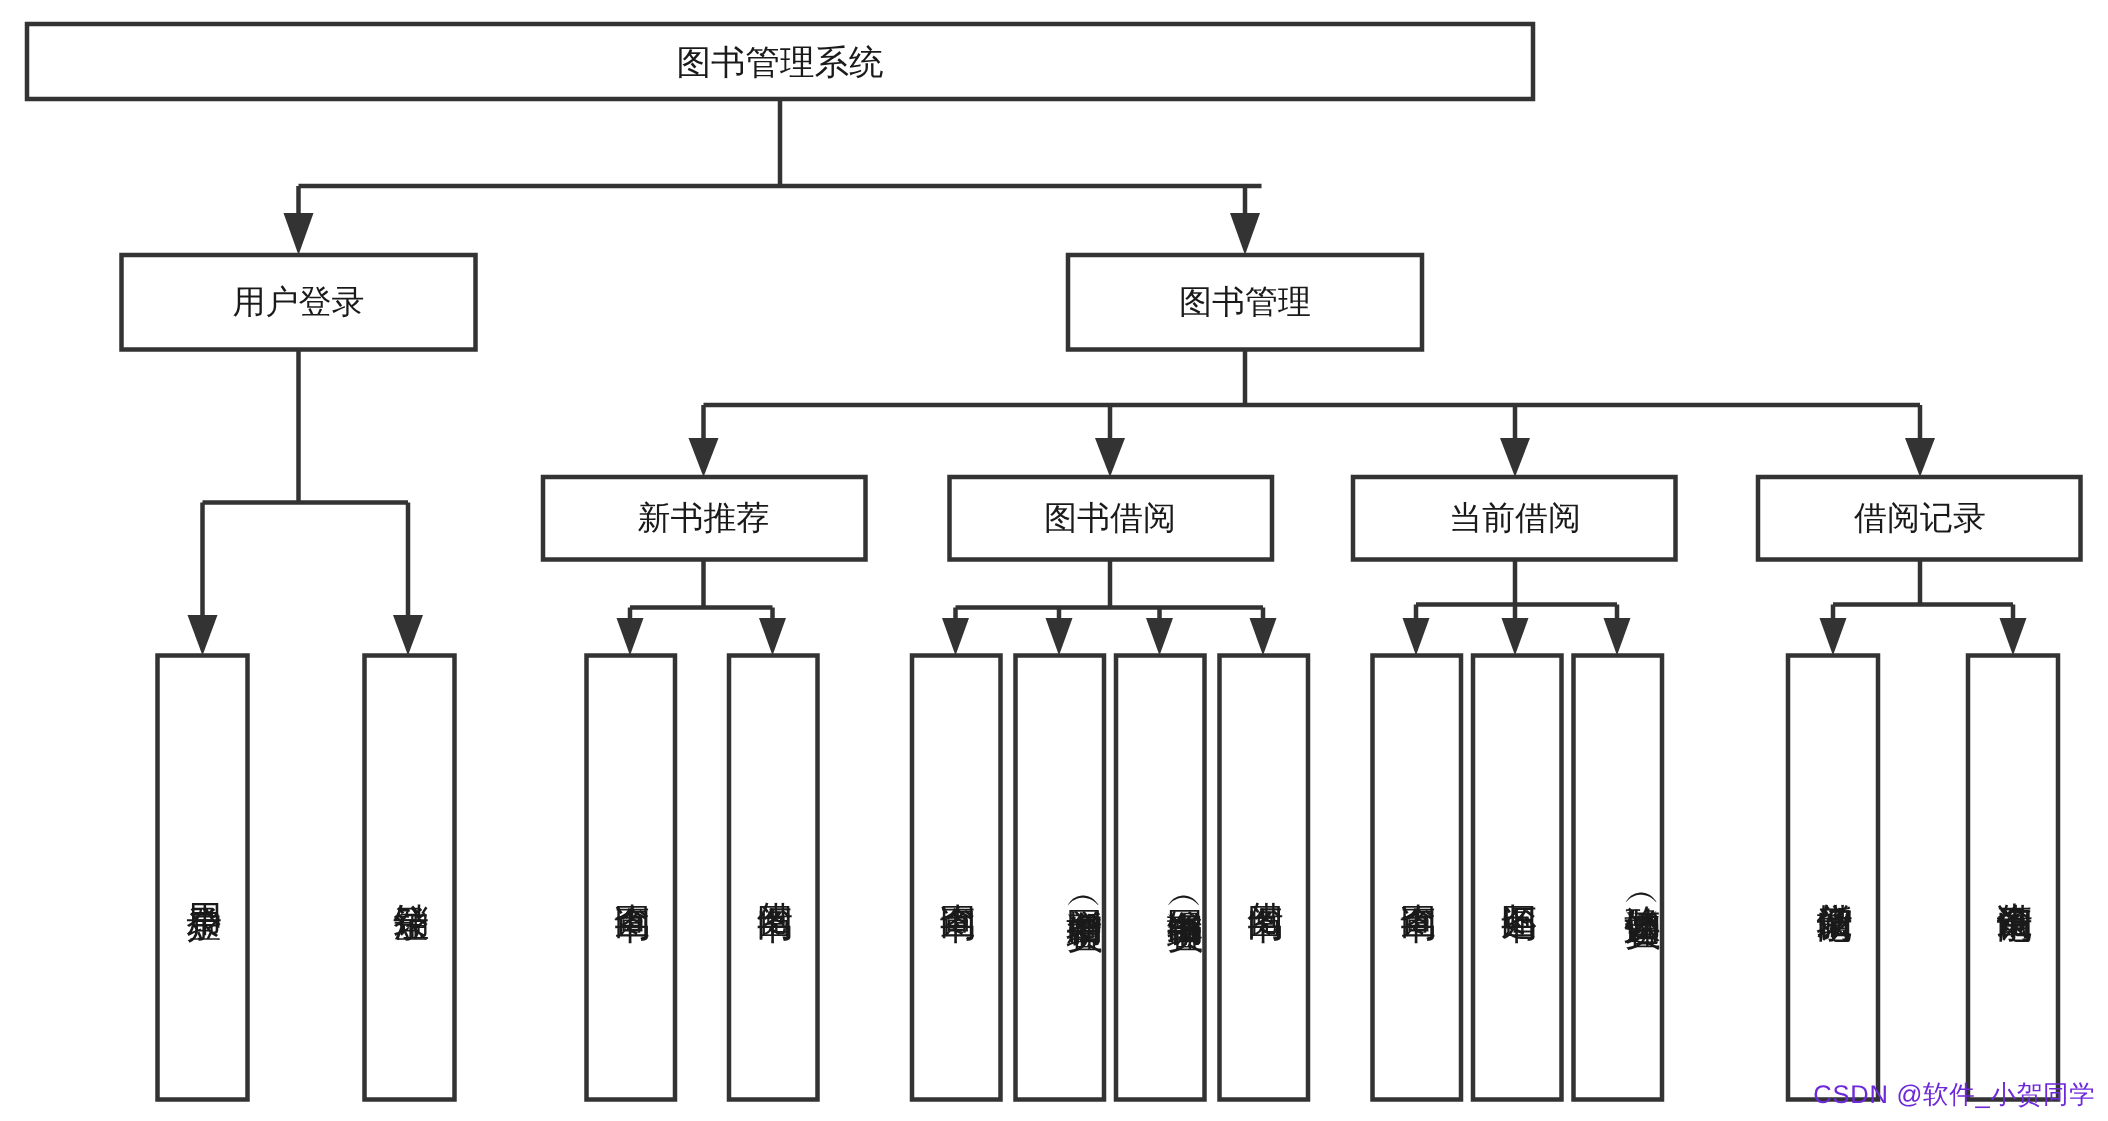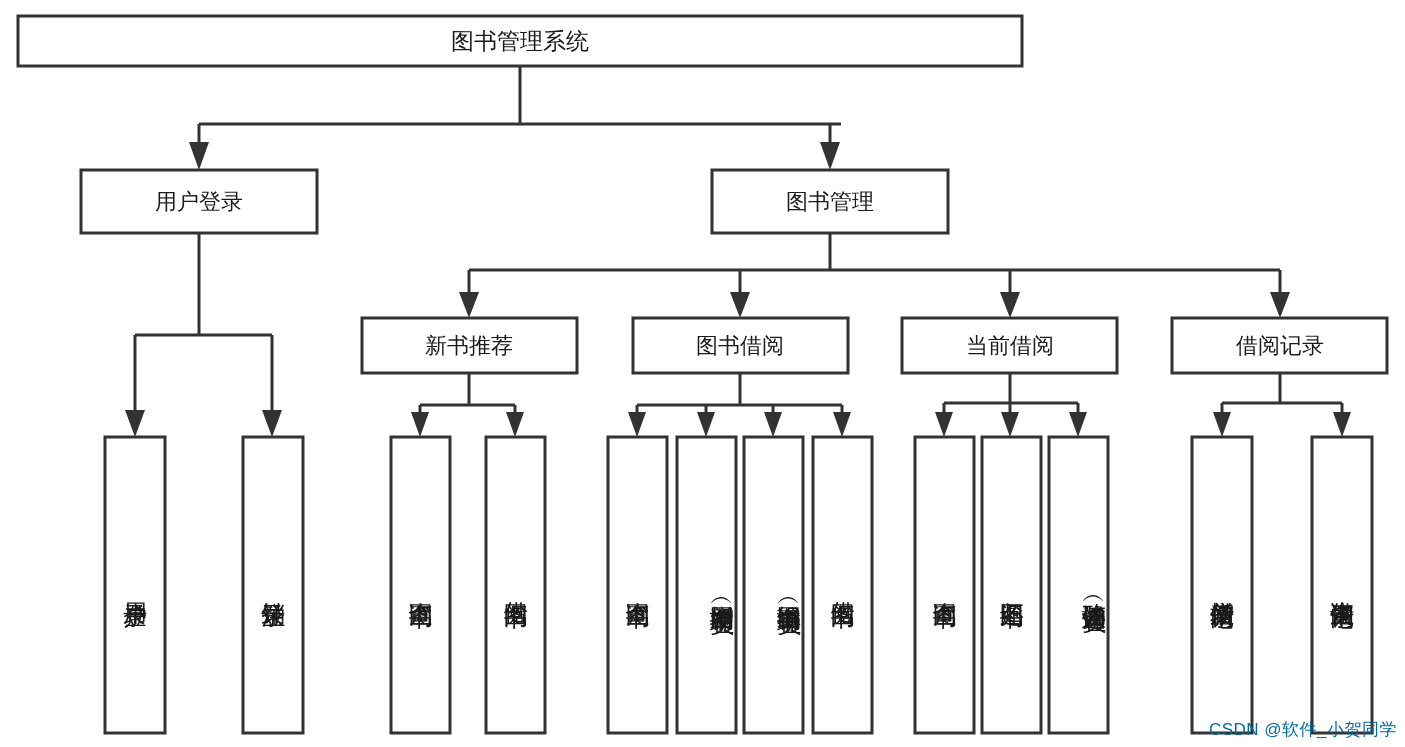--- a/index.html
+++ b/index.html
@@ -67,21 +67,21 @@
     color: #1a1a1a;
     pointer-events: none;
     white-space: nowrap;
   }
   .watermark {
     position: absolute;
     right: 8px;
     bottom: 6px;
     font-family: "Liberation Sans", "DejaVu Sans", sans-serif;
     font-size: 17px;
-    color: #0369a1;
+    color: #6d28d9;
     letter-spacing: 0.5px;
     user-select: none;
   }
 </style>
 </head>
 <body>
 
 <div id="diagram-root">
 
   <svg class="diagram-canvas" viewBox="0 0 1405 747" xmlns="http://www.w3.org/2000/svg">

